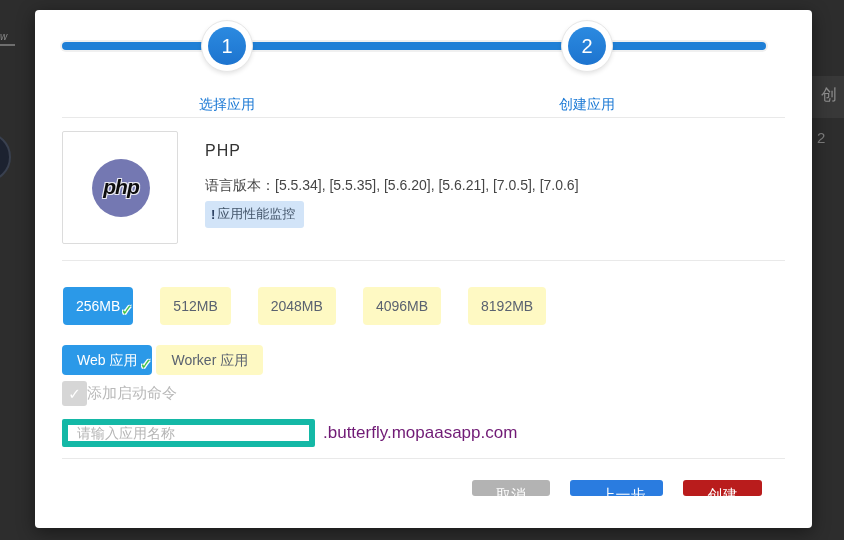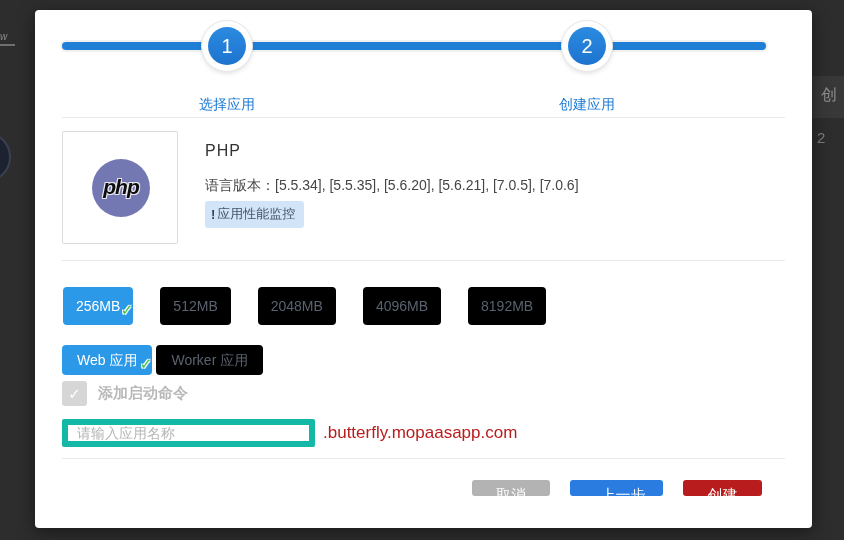--- a/index.html
+++ b/index.html
@@ -67,47 +67,47 @@
     background:#d2e4f8; border-radius:3px; padding:4px 9px 5px 6px;
     color:#44566b; font-size:13px;
   }
   .monitor-icon { color:#2e4262; font-weight:bold; font-size:13px; margin-right:2px; }
 
   
   .opt-row { left:28px; top:277px; display:flex; gap:27px; }
   .type-row { left:27px; top:335px; display:flex; gap:4px; }
   .opt {
     height:38px; line-height:38px; padding:0 13px; border-radius:4px;
-    background:#000000; color:#5a6270; font-size:14px; position:relative; cursor:pointer;
+    background:#fef9c3; color:#5a6270; font-size:14px; position:relative; cursor:pointer;
   }
   .type-row .opt { height:30px; line-height:30px; padding:0 15px; }
   .opt.selected { background:#2b99e8; color:#fff; }
   .corner-check {
     position:absolute; right:0px; bottom:-4px; color:#3dc43d;
     font-size:15px; font-weight:bold;
     text-shadow:-1px -1px 0 #fff, 1px -1px 0 #fff, -1px 1px 0 #fff, 1px 1px 0 #fff;
   }
 
   
   .startup-row { left:27px; top:371px; display:flex; align-items:center; }
   .checkbox {
     width:25px; height:25px; background:#d6d6d6; border-radius:3px;
     color:#fff; font-size:15px; font-weight:bold; text-align:center; line-height:25px;
   }
-  .startup-label { margin-left:11px; font-size:15px; color:#b9b9b9;font-weight:bold; }
+  .startup-label { font-size:15px; color:#b9b9b9; }
 
   
   .name-row { left:27px; top:409px; display:flex; align-items:center; }
   .name-input {
     width:253px; height:28px; border:6px solid #14b8a6; border-radius:2px;
     padding:0 9px; font-size:14px; color:#333; outline:none;
     font-family:"Liberation Sans","DejaVu Sans",sans-serif;
   }
   .name-input::placeholder { color:#b5b5b5; }
-  .domain-suffix { margin-left:8px; font-size:17px; color:#b91c1c; }
+  .domain-suffix { margin-left:8px; font-size:17px; color:#701a75; }
 
   
   .btn {
     height:16px; border:none; border-radius:3px; color:#fff; font-size:15px;
     cursor:pointer; text-align:center; line-height:30px;
     font-family:"Liberation Sans","DejaVu Sans",sans-serif;
   }
   .btn-cancel { left:437px; top:470px; width:78px; background:#b3b3b3; }
   .btn-prev   { left:535px; top:470px; width:93px; background:#2a7ce0;padding-left:13px; }
   .btn-create { left:648px; top:470px; width:79px; background:#b91c1c; }

